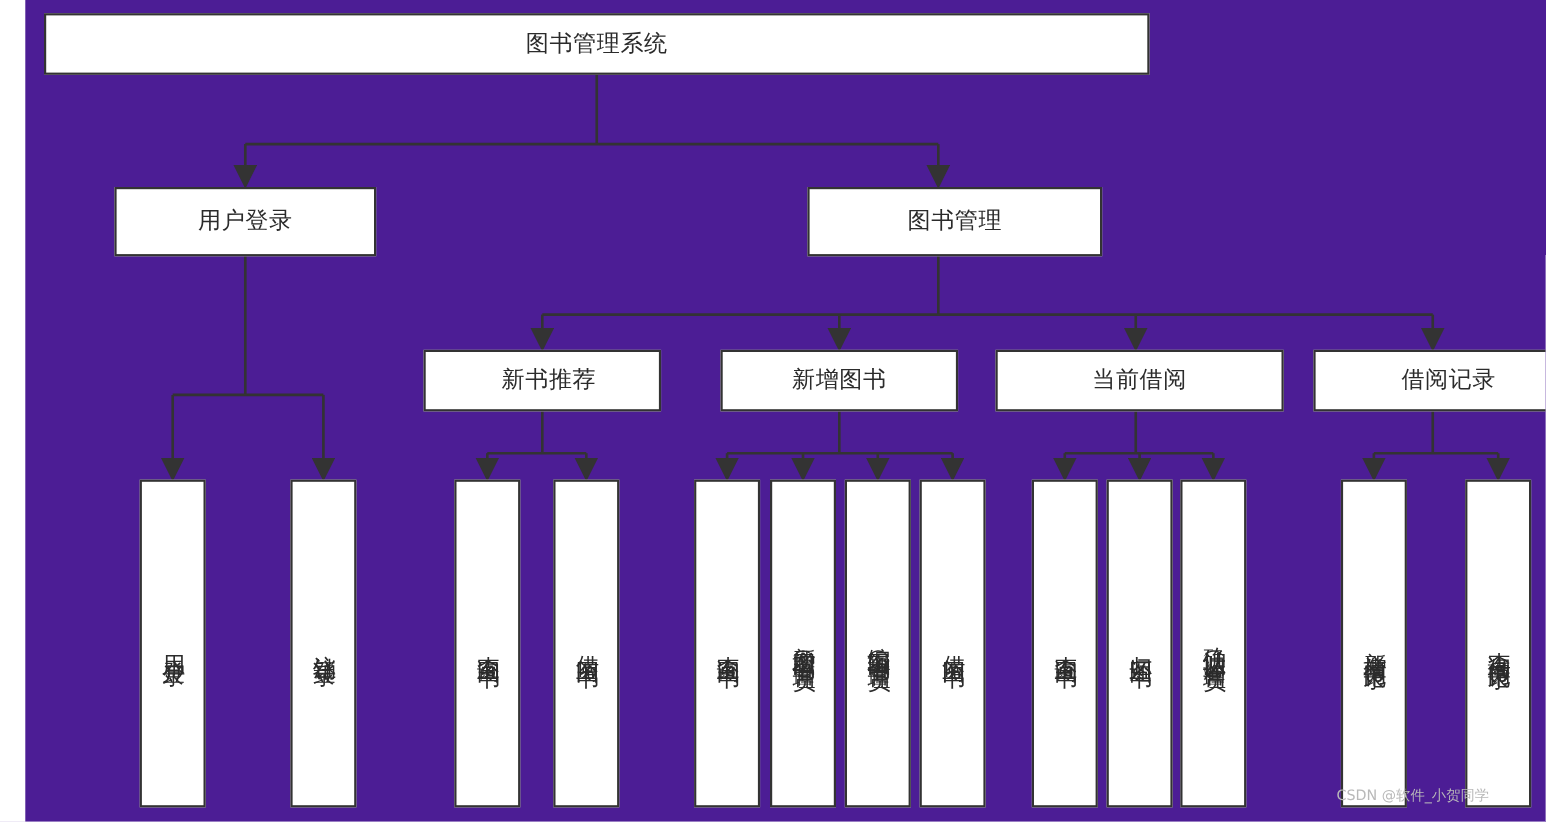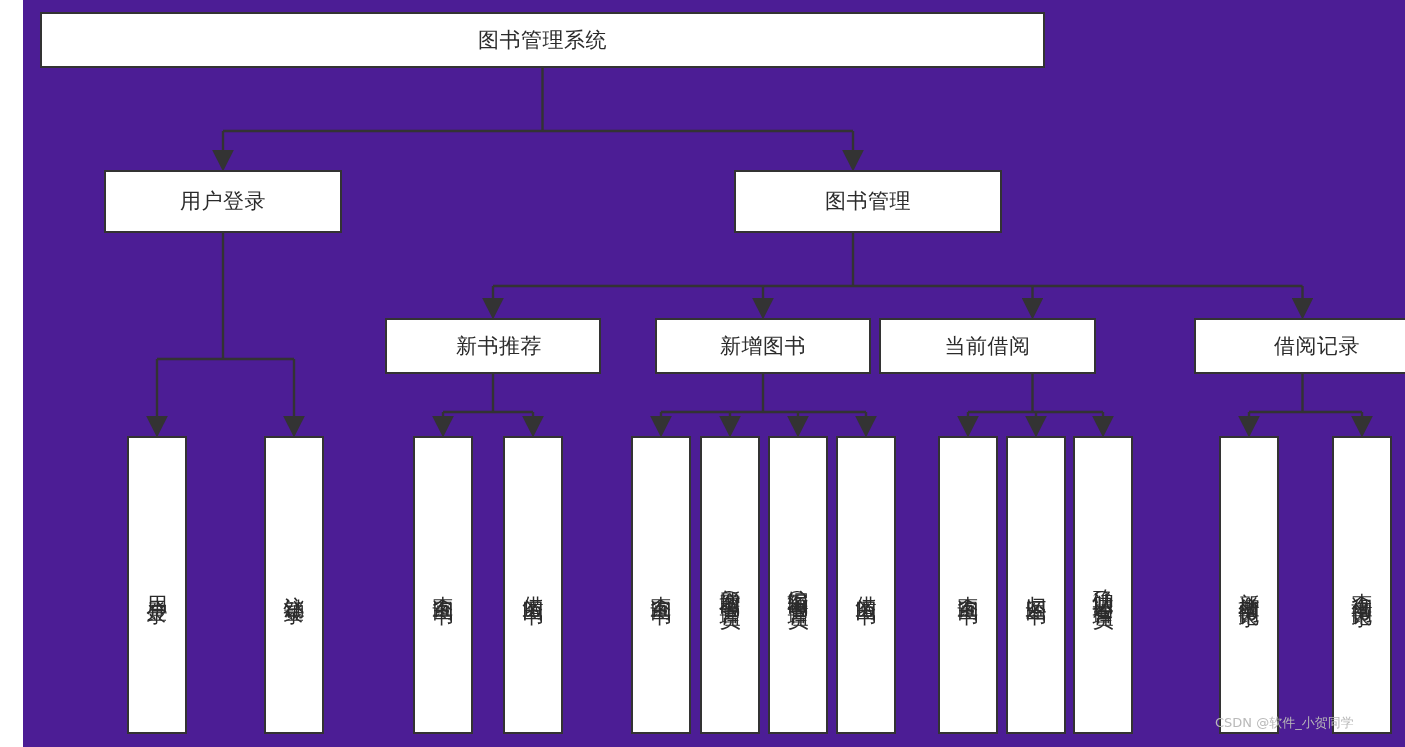--- a/index.html
+++ b/index.html
@@ -129,21 +129,21 @@
   <div class="node h" style="left: 711px; top: 170px; width: 268px; height: 63px;">
     <span class="lbl">图书管理</span>
   </div>
 
   <div class="node h" style="left: 362px; top: 318px; width: 216px; height: 56px; padding-left: 12px;">
     <span class="lbl">新书推荐</span>
   </div>
   <div class="node h" style="left: 632px; top: 318px; width: 216px; height: 56px;">
     <span class="lbl">新增图书</span>
   </div>
-  <div class="node h" style="left: 856px; top: 318px; width: 217px; height: 56px;">
+  <div class="node h" style="left: 882px; top: 318px; width: 262px; height: 56px;">
     <span class="lbl">当前借阅</span>
   </div>
   <div class="node h" style="left: 1171px; top: 318px; width: 217px; height: 56px; padding-left: 29px;">
     <span class="lbl">借阅记录</span>
   </div>
 
   <div class="node v" style="left: 104px; top: 436px; width: 60px; height: 298px;">
     <span class="lbl">用户登录</span>
   </div>
   <div class="node v" style="left: 241px; top: 436px; width: 60px; height: 298px;">

